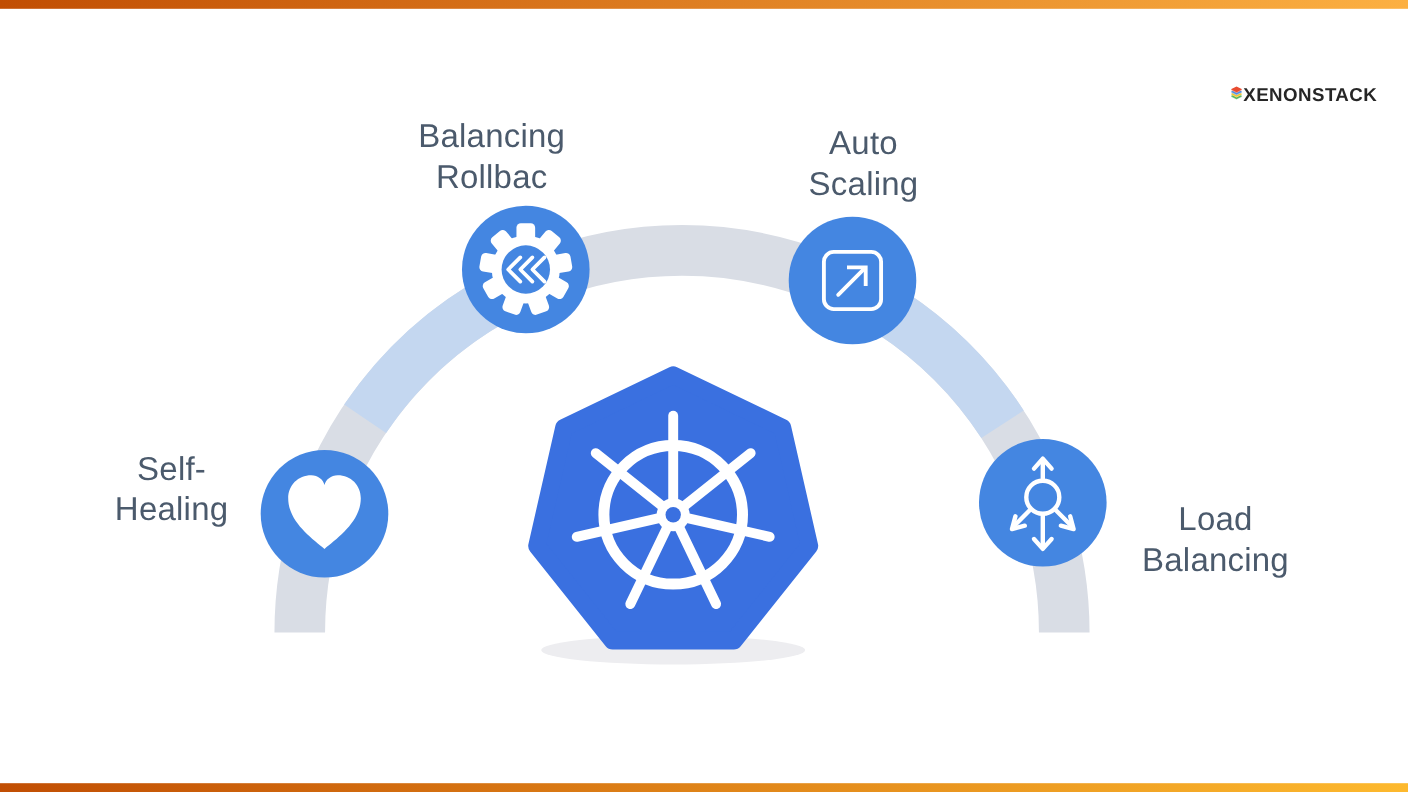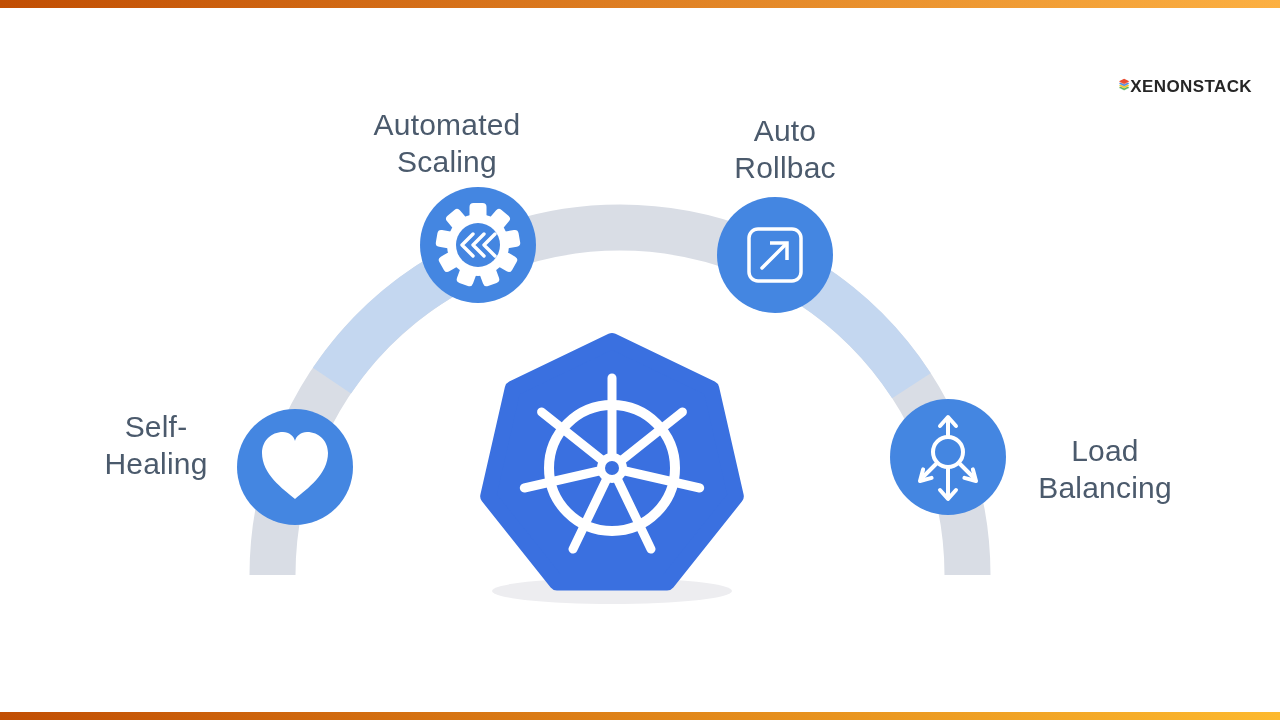--- a/index.html
+++ b/index.html
@@ -19,21 +19,21 @@
   .diagram-svg{position:absolute;left:0;top:0;}
   .feature-label{
     position:absolute;
     color:#4b5a6c;
     font-size:30px;line-height:37px;font-weight:500;
     text-align:center;letter-spacing:0.2px;
   }
   .label-rollback{left:347px;top:106px;width:200px;}
   .label-scaling{left:715px;top:112px;width:140px;}
   .label-healing{left:81px;top:408px;width:150px;}
-  .label-balancing{left:1015px;top:432px;width:180px;}
+  .label-balancing{left:1015px;top:454px;width:180px;}
   .brand{
     position:absolute;left:1118px;top:30px;width:134px;
     display:flex;flex-direction:row;align-items:center;
   }
   .brand-wordmark{
     margin-top:6px;
     color:#262626;font-size:17px;font-weight:700;letter-spacing:0.4px;
   }
 </style>
 </head>
@@ -118,22 +118,22 @@
       <polyline points="940,490 948,499 956,490"></polyline>
       <line x1="937" y1="463" x2="923" y2="477"></line>
       <polyline points="931.6,477.9 920,481 923.1,469.4"></polyline>
       <line x1="959" y1="463" x2="973" y2="477"></line>
       <polyline points="964.4,477.9 976,481 972.9,469.4"></polyline>
     </g>
   </g>
 </svg>
 
 <div class="feature-label label-healing">Self-Healing</div>
-<div class="feature-label label-rollback">Automated Scaling</div>
-<div class="feature-label label-scaling">Auto Rollbac</div>
+<div class="feature-label label-rollback">Balancing Rollbac</div>
+<div class="feature-label label-scaling">Auto Scaling</div>
 <div class="feature-label label-balancing">Load Balancing</div>
 
 <div class="brand">
   <svg width="124" height="108" viewBox="0 0 124 108">
 
     <path d="M62 68 L114 94 L62 120 L10 94 Z" fill="#a8d8a9"></path>
     <path d="M62 62 L114 88 L62 114 L10 88 Z" fill="#55b45e"></path>
 
     <path d="M62 48 L114 74 L62 100 L10 74 Z" fill="#f8e08e"></path>
     <path d="M62 42 L114 68 L62 94 L10 68 Z" fill="#f3c52d"></path>

